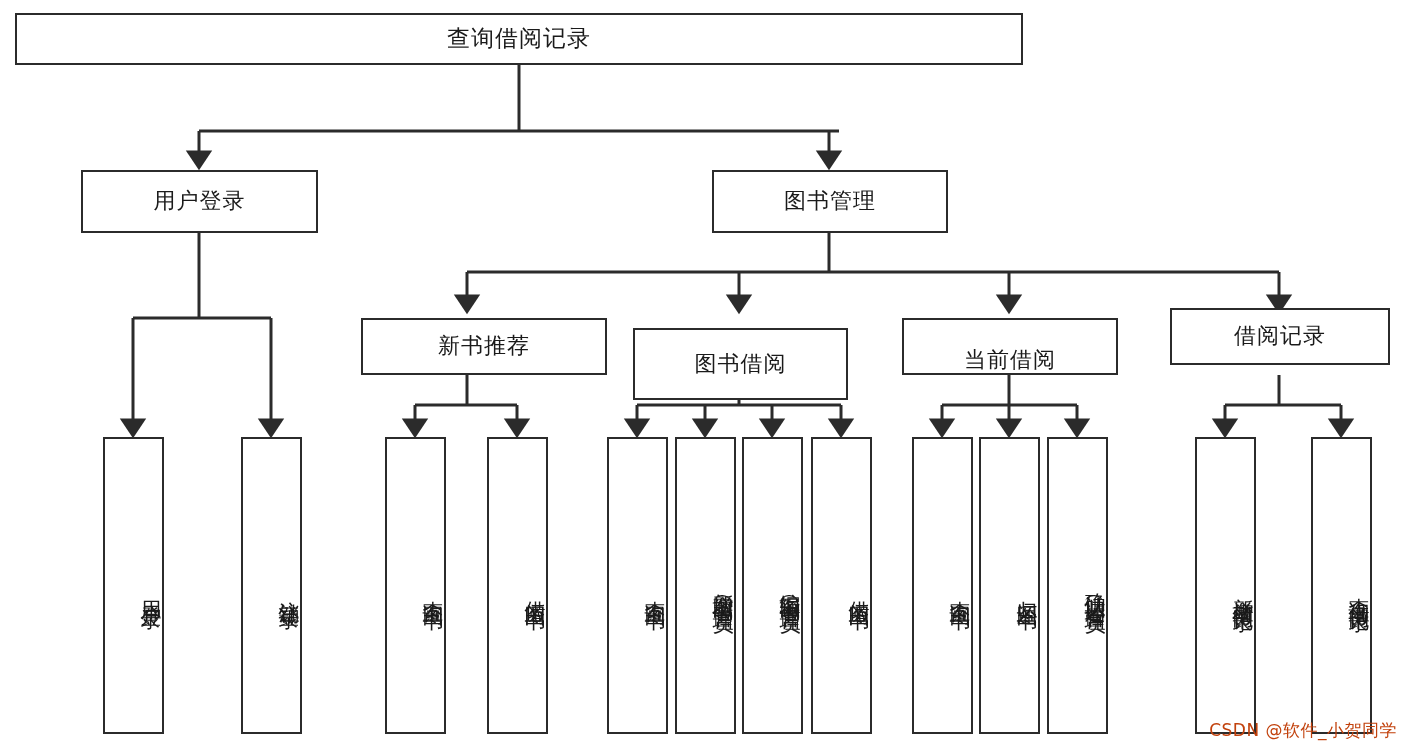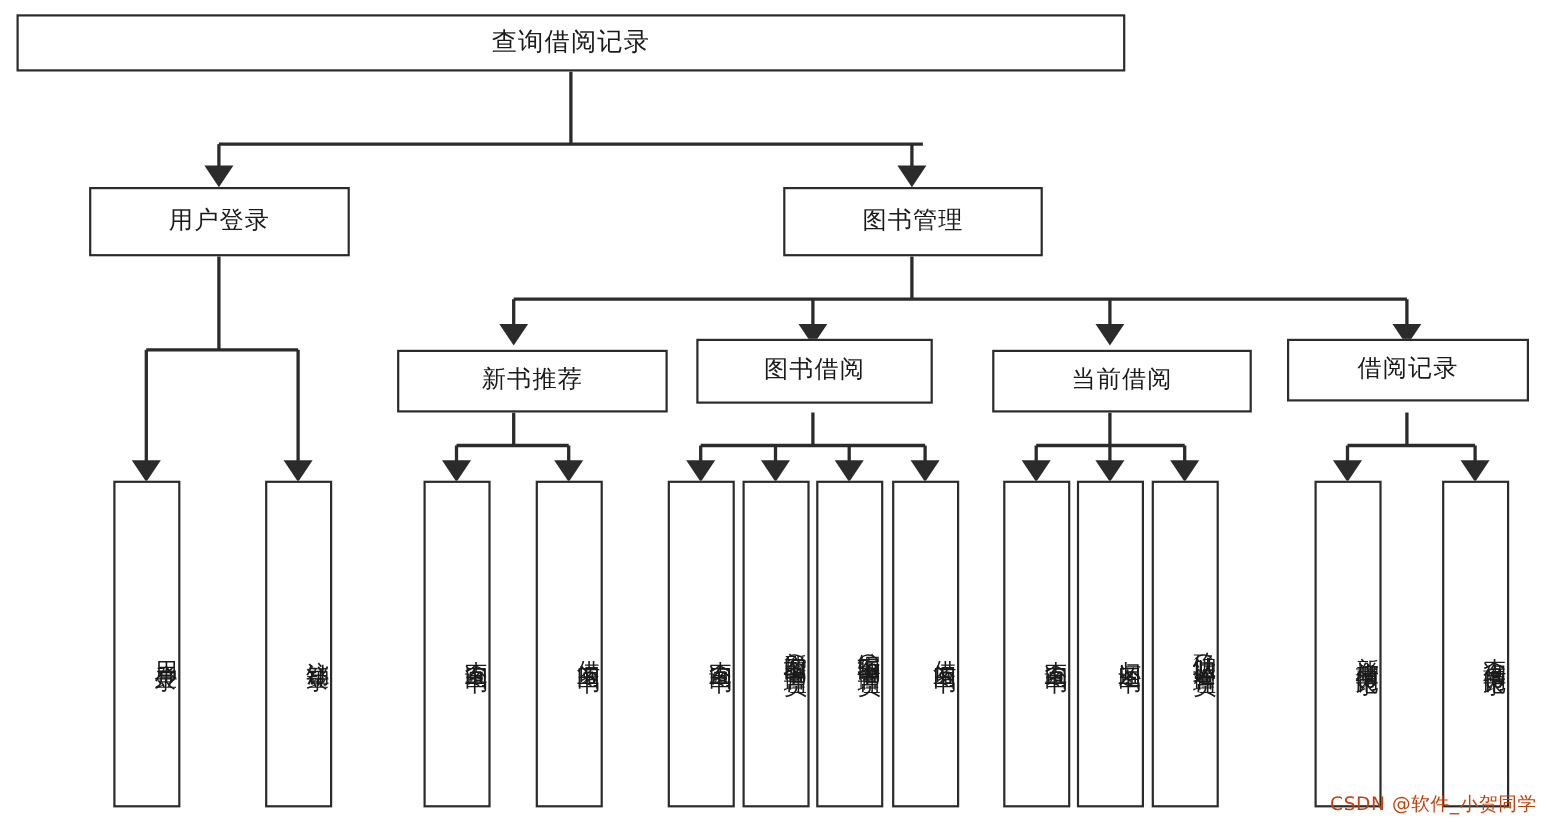--- a/index.html
+++ b/index.html
@@ -134,25 +134,25 @@
   </div>
 
   <div class="node h" style="left:712px; top:170px; width:236px; height:63px;">
     <span class="txt">图书管理</span>
   </div>
 
   <div class="node h" style="left:361px; top:318px; width:246px; height:57px;">
     <span class="txt">新书推荐</span>
   </div>
 
-  <div class="node h" style="left:633px; top:308px; width:215px; height:59px;">
+  <div class="node h" style="left:633px; top:328px; width:215px; height:72px;">
     <span class="txt">图书借阅</span>
   </div>
 
-  <div class="node h" style="left:902px; top:318px; width:236px; height:57px;">
+  <div class="node h" style="left:902px; top:318px; width:216px; height:57px;align-items:flex-end;">
     <span class="txt">当前借阅</span>
   </div>
 
   <div class="node h" style="left:1170px; top:308px; width:220px; height:57px;">
     <span class="txt">借阅记录</span>
   </div>
 
   <div class="node leaf" style="left:103px; top:437px; width:61px; height:297px;">
     <span class="txt">用户登录</span>
   </div>

